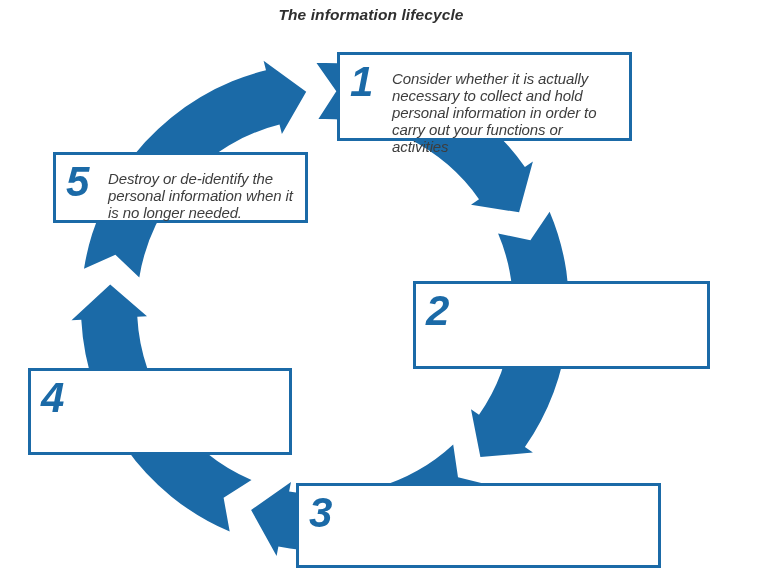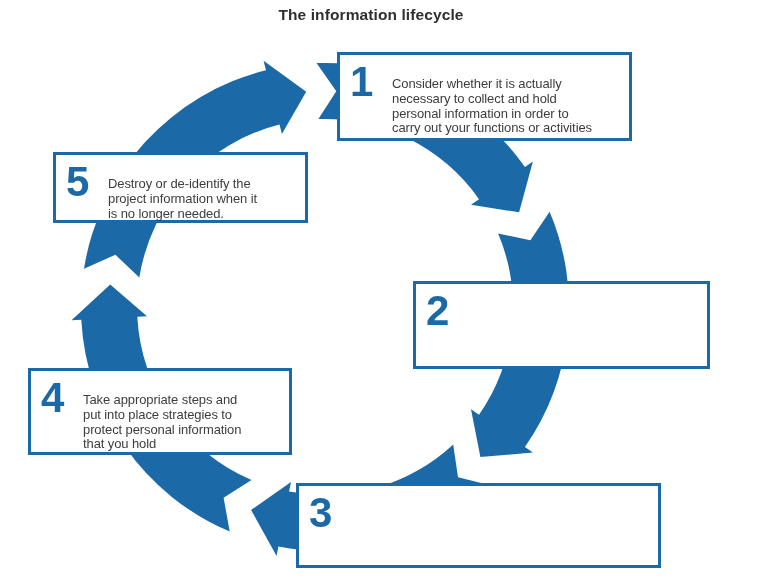--- a/index.html
+++ b/index.html
@@ -7,20 +7,21 @@
     padding: 0;
     background: #ffffff;
     font-family: "Liberation Sans", sans-serif;
   }
   .canvas {
     position: relative;
     width: 768px;
     height: 587px;
     background: #ffffff;
     overflow: hidden;
+    font-style: italic;
   }
   .title {
     position: absolute;
     left: 187px;
     top: 6px;
     width: 368px;
     margin: 0;
     text-align: center;
     font-size: 15.5px;
     font-weight: bold;
@@ -46,26 +47,26 @@
   .step-num {
     font-size: 42px;
     font-weight: bold;
     line-height: 0.82;
     color: var(--accent, #1b6aa7);
     margin-top: 5px;
     min-width: 32px;
     flex: 0 0 auto;
   }
   .step-text {
-    font-size: 13px;
+    font-size: 15px;
     line-height: 1.14;
     letter-spacing: -0.1px;
     color: var(--text, #3d3d3d);
     white-space: pre-line;
-    margin-top: 17px;
+    margin-top: 10px;
     margin-left: 10px;
   }
   .step-1 { left: 337px; top: 52px;  width: 295px; height: 89px; }
   .step-2 { left: 413px; top: 281px; width: 297px; height: 88px; }
   .step-3 { left: 296px; top: 483px; width: 365px; height: 85px; }
   .step-4 { left: 28px;  top: 368px; width: 264px; height: 87px; }
   .step-5 { left: 53px;  top: 152px; width: 255px; height: 71px; }
 </style>
 </head>
 <body>
@@ -93,26 +94,22 @@
   <div class="step-box step-2">
     <span class="step-num">2</span>
   </div>
 
   <div class="step-box step-3">
     <span class="step-num">3</span>
   </div>
 
   <div class="step-box step-4">
     <span class="step-num">4</span>
-    <span class="step-text">Take appropriate steps and
-put into place strategies to
-protect personal information
-that you hold</span>
   </div>
 
   <div class="step-box step-5">
     <span class="step-num">5</span>
     <span class="step-text">Destroy or de-identify the
-project information when it
+personal information when it
 is no longer needed.</span>
   </div>
 
 </div>
 
 </body></html>

